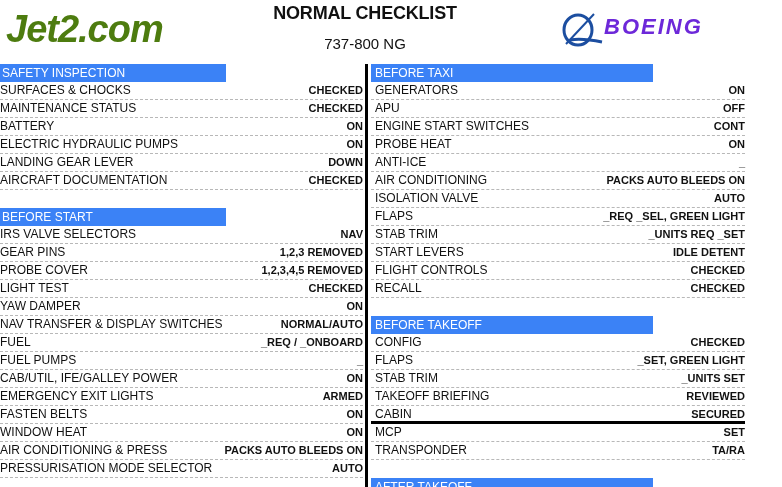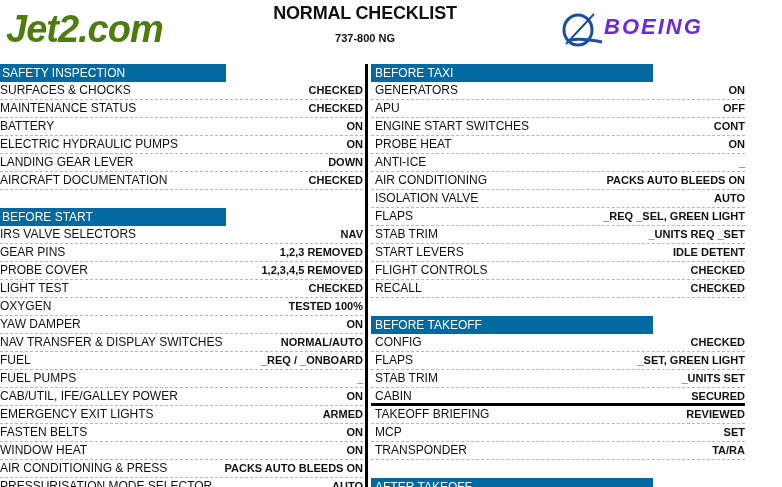--- a/index.html
+++ b/index.html
@@ -2,29 +2,29 @@
 <html><head>
 <meta charset="utf-8">
 <style>
   html, body { margin: 0; padding: 0; background: #ffffff; }
   body { width: 782px; height: 487px; overflow: hidden; position: relative;
          font-family: "Liberation Sans", "DejaVu Sans", sans-serif; color: #111; }
   .logo-jet2 { position: absolute; left: 6px; top: 8px; font-size: 38px; font-weight: bold;
                color: #4d7c0f; font-style: italic; letter-spacing: -1px; line-height: 42px; }
   .title-box { position: absolute; left: 255px; top: 0; width: 220px; text-align: center; }
   .title-main { font-size: 18px; font-weight: bold; line-height: 24px; margin-top: 1px; letter-spacing: -0.2px; }
-  .title-sub { font-size: 11px; font-weight: bold; line-height: 18px; margin-top: 4px; }
+  .title-sub { font-size: 15px; font-weight: normal; line-height: 18px; margin-top: 10px; }
   .logo-boeing { position: absolute; left: 560px; top: 10px; height: 40px; width: 180px; }
   .boeing-text { position: absolute; left: 44px; top: 4px; font-size: 22px; font-weight: bold;
                  font-style: italic; color: #6d28d9; letter-spacing: 2px; }
   .divider { position: absolute; left: 365px; top: 64px; width: 3px; height: 423px; background: #000; }
   .col { position: absolute; top: 64px; }
   .col.left { left: 0; width: 363px; }
   .col.right { left: 371px; width: 374px; }
-  .section-header { height: 18px; line-height: 18px; background: #0369a1; color: #fff;
+  .section-header { height: 18px; line-height: 18px; background: #3b82f6; color: #fff;
                     font-size: 12px; padding-left: 2px; box-sizing: border-box; }
   .col.left .section-header { width: 226px; }
   .col.right .section-header { width: 282px; padding-left: 4px; }
   .row { height: 18px; line-height: 17px; display: flex; justify-content: space-between;
          border-bottom: 1px dashed #b8b8b8; box-sizing: border-box; font-size: 12px; }
   .row.thick { border-bottom: 3px solid #000; }
   .col.right .row { padding-left: 4px; gap: 24px; }
   .row .label { white-space: nowrap; }
   .row .value { font-weight: bold; font-size: 11px; white-space: nowrap; }
   .spacer { height: 18px; }
@@ -89,24 +89,20 @@
     </div>
   <div class="row">
       <span class="label">PROBE COVER</span>
       <span class="value">1,2,3,4,5 REMOVED</span>
     </div>
   <div class="row">
       <span class="label">LIGHT TEST</span>
       <span class="value">CHECKED</span>
     </div>
   <div class="row">
-      <span class="label">OXYGEN</span>
-      <span class="value">TESTED 100%</span>
-    </div>
-  <div class="row">
       <span class="label">YAW DAMPER</span>
       <span class="value">ON</span>
     </div>
   <div class="row">
       <span class="label">NAV TRANSFER &amp; DISPLAY SWITCHES</span>
       <span class="value">NORMAL/AUTO</span>
     </div>
   <div class="row">
       <span class="label">FUEL</span>
       <span class="value">_REQ / _ONBOARD</span>
@@ -198,30 +194,30 @@
       <span class="label">CONFIG</span>
       <span class="value">CHECKED</span>
     </div>
   <div class="row">
       <span class="label">FLAPS</span>
       <span class="value">_SET, GREEN LIGHT</span>
     </div>
   <div class="row">
       <span class="label">STAB TRIM</span>
       <span class="value">_UNITS SET</span>
+    </div>
+  <div class="row">
+      <span class="label">TAKEOFF BRIEFING</span>
+      <span class="value">REVIEWED</span>
     </div>
   <div class="row thick">
       <span class="label">CABIN</span>
       <span class="value">SECURED</span>
     </div>
   <div class="row">
-      <span class="label">TAKEOFF BRIEFING</span>
-      <span class="value">REVIEWED</span>
-    </div>
-  <div class="row">
       <span class="label">MCP</span>
       <span class="value">SET</span>
     </div>
   <div class="row">
       <span class="label">TRANSPONDER</span>
       <span class="value">TA/RA</span>
     </div>
   <div class="spacer"></div>
 
   <div class="section-header">AFTER TAKEOFF</div>

